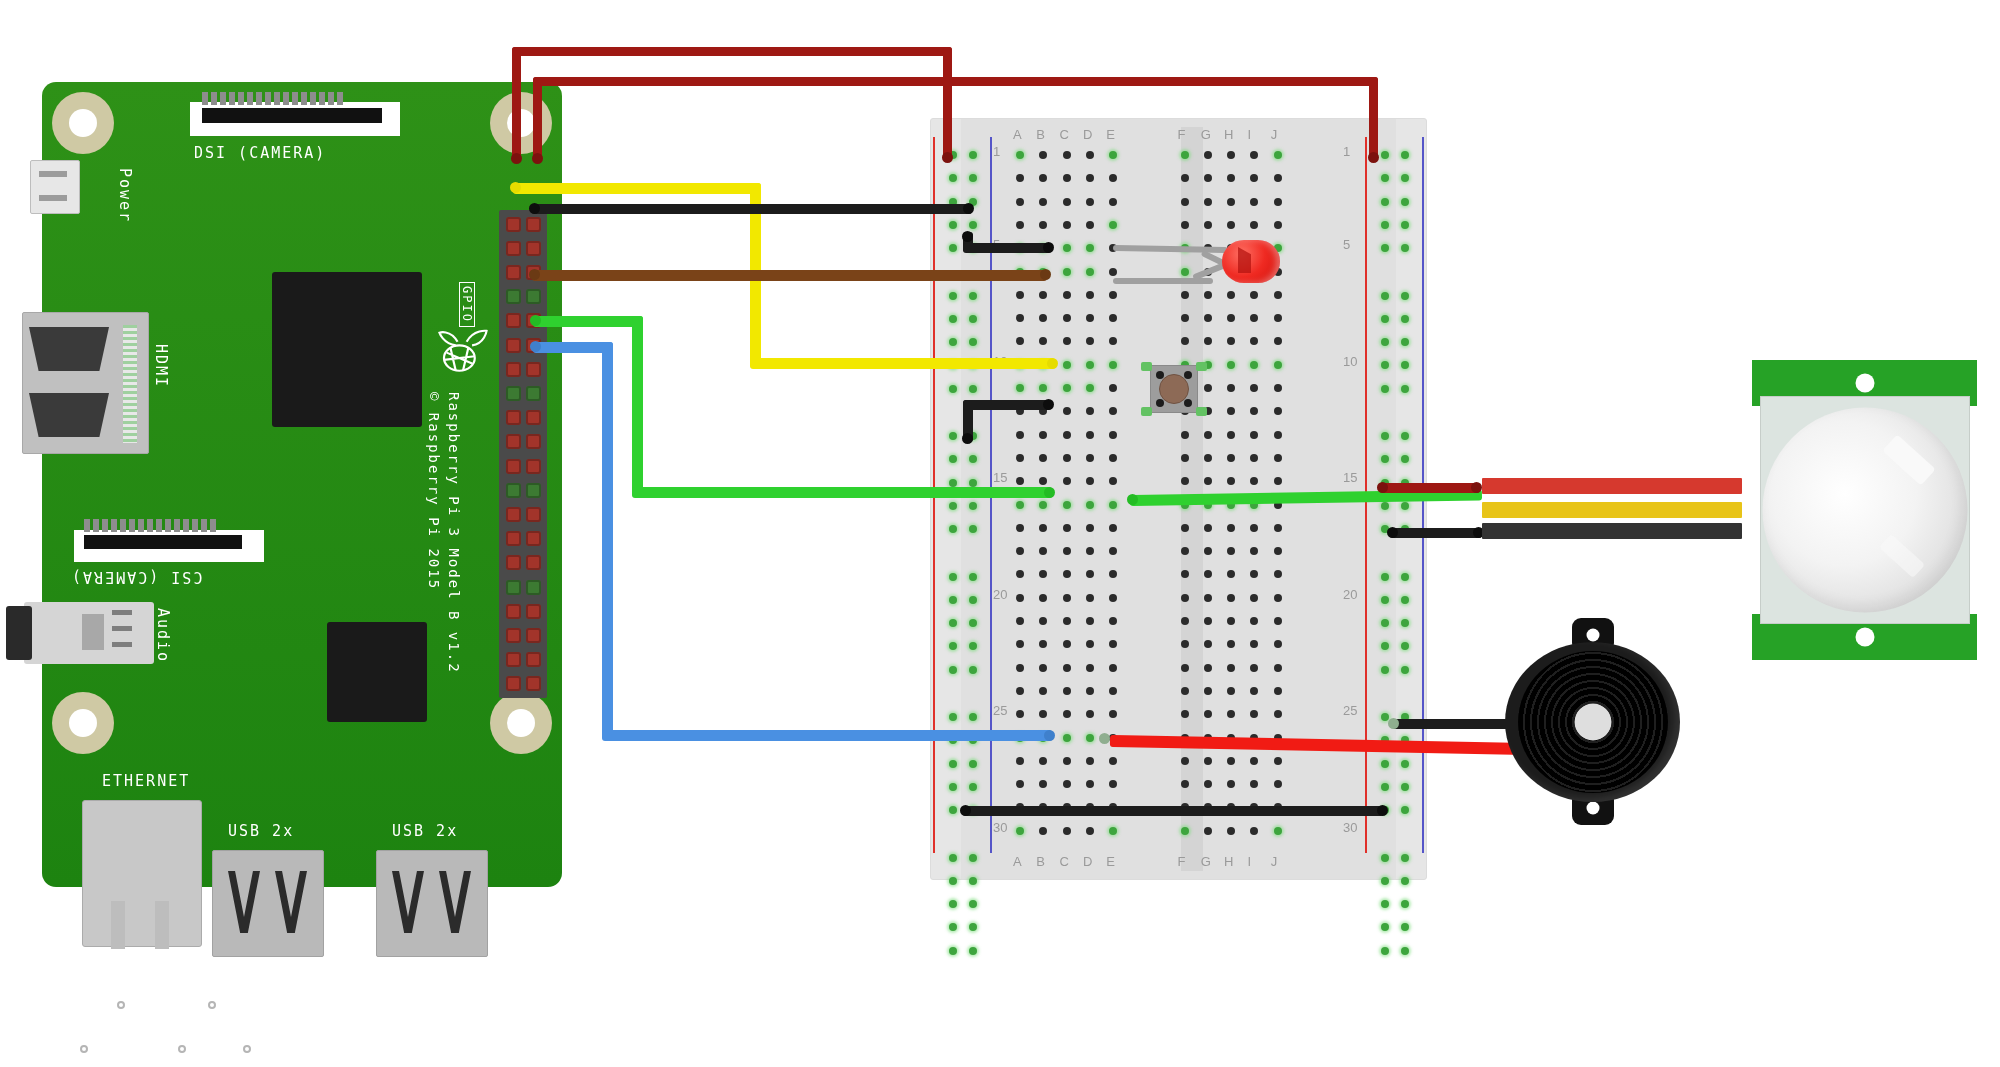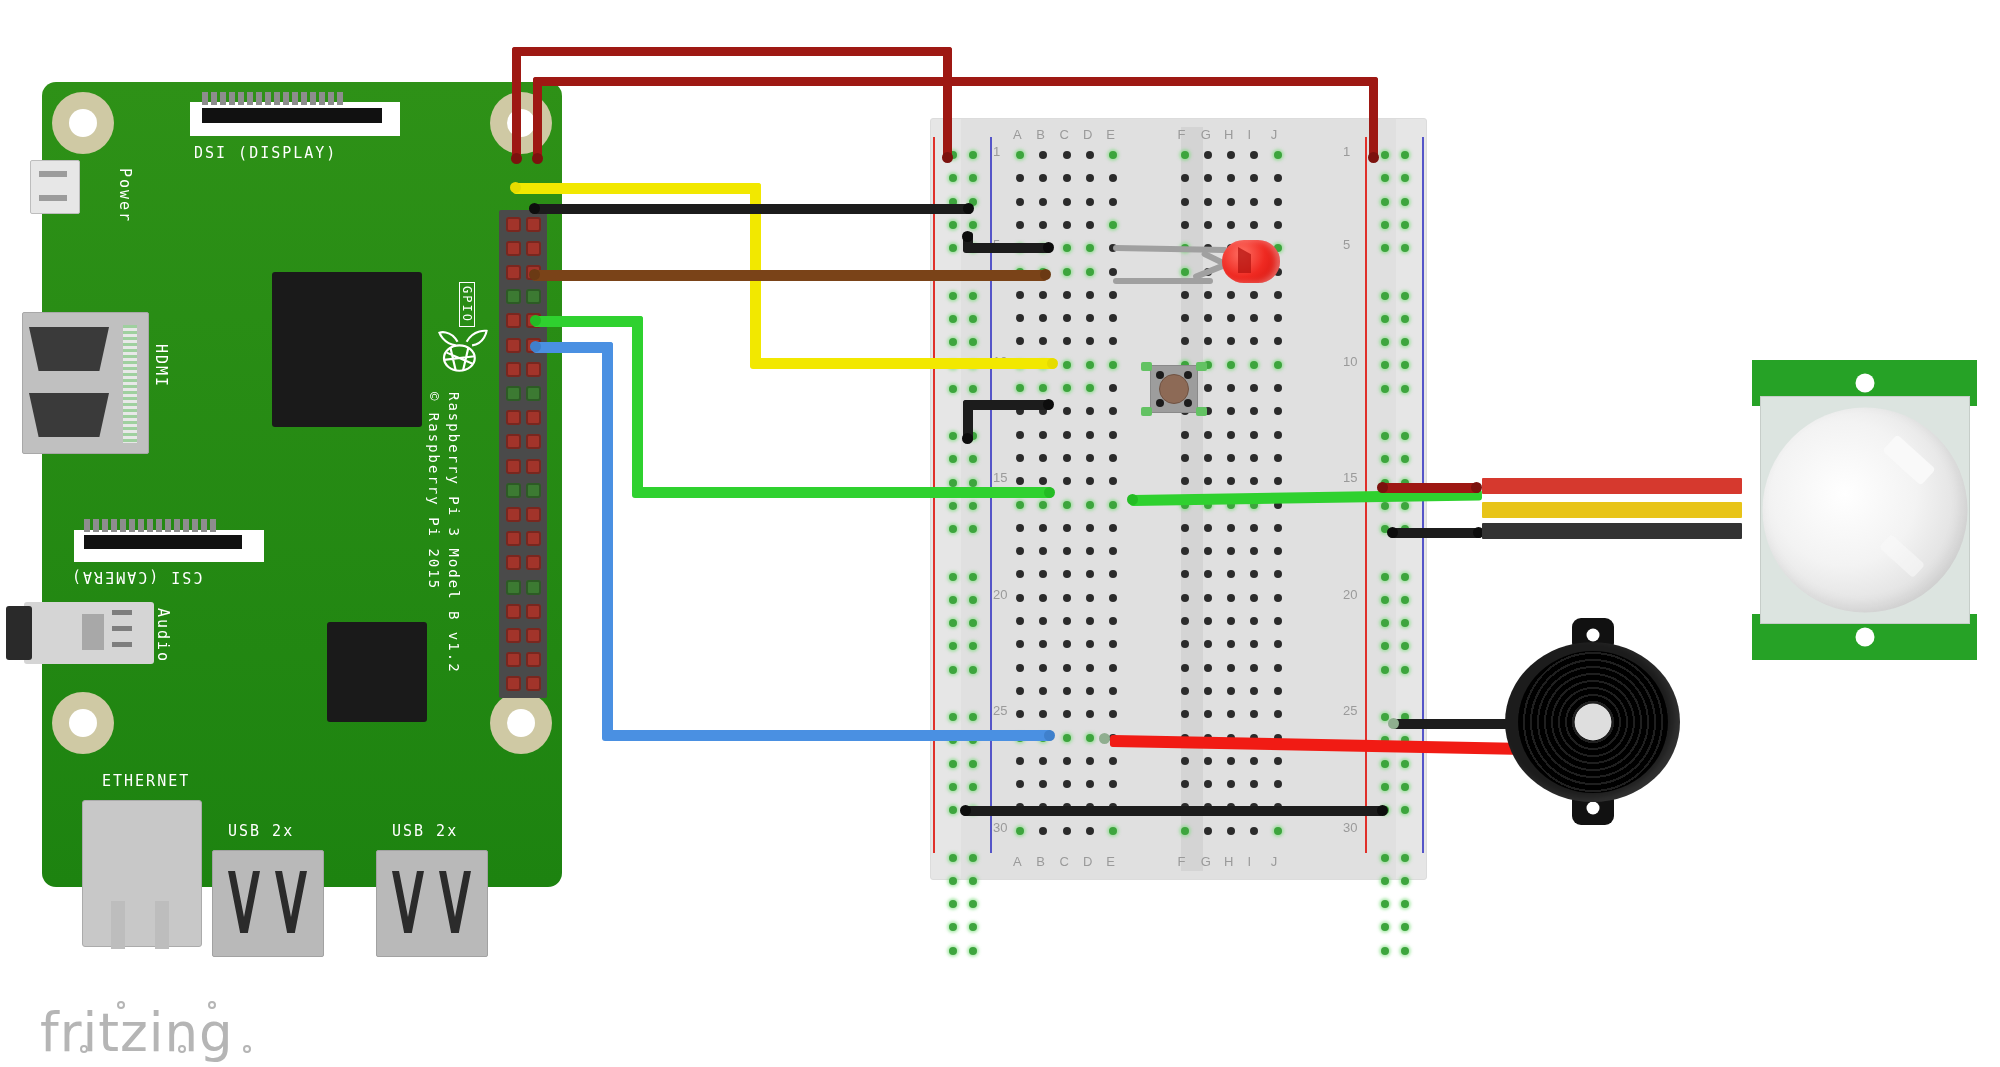--- a/index.html
+++ b/index.html
@@ -143,21 +143,21 @@
           <i></i>
           <i></i>
           <i></i>
           <i></i>
           <i></i>
           <i></i>
           <i></i>
         </div>
       <div class="blk" style="left:12px;top:6px;width:180px;height:15px"></div>
     </div>
-    <div class="pi-label" style="left:152px;top:62px">DSI (DISPLAY)</div>
+    <div class="pi-label" style="left:152px;top:62px">DSI (CAMERA)</div>
 
     <div class="chip" style="left:230px;top:190px;width:150px;height:155px"></div>
     <div class="chip" style="left:285px;top:540px;width:100px;height:100px"></div>
 
     <div class="hdmi" style="left:-20px;top:230px;width:125px;height:140px">
       <div style="position:absolute;left:6px;top:14px;width:80px;height:44px;background:#3a3a3a;clip-path:polygon(0 0,100% 0,88% 100%,12% 100%)"></div>
       <div style="position:absolute;left:6px;top:80px;width:80px;height:44px;background:#3a3a3a;clip-path:polygon(0 0,100% 0,88% 100%,12% 100%)"></div>
       <div style="position:absolute;left:100px;top:12px;width:14px;height:118px;background:repeating-linear-gradient(180deg,#9fd09f 0 3px,#e8e8e8 3px 6px)"></div>
     </div>
     <div class="pi-label vtext" style="left:128px;top:262px;transform:rotate(90deg)">HDMI</div>
@@ -849,20 +849,19 @@
     <div class="pcb" style="bottom:0">
         <i></i>
       </div>
     <div class="plate">
       <div class="dome"></div>
       <div class="glint" style="left:122px;top:52px;width:52px;height:22px;transform:rotate(42deg);border-radius:4px"></div>
       <div class="glint" style="left:118px;top:150px;width:46px;height:18px;transform:rotate(42deg);border-radius:4px;opacity:.55"></div>
     </div>
   </div>
 
-  <div class="fritzing">fritzing</div>
   <div class="fz-dot" style="left:80px;top:1045px"></div>
   <div class="fz-dot" style="left:117px;top:1001px"></div>
   <div class="fz-dot" style="left:178px;top:1045px"></div>
   <div class="fz-dot" style="left:208px;top:1001px"></div>
   <div class="fz-dot" style="left:243px;top:1045px"></div>
 
 </div>
 
 </body></html>

